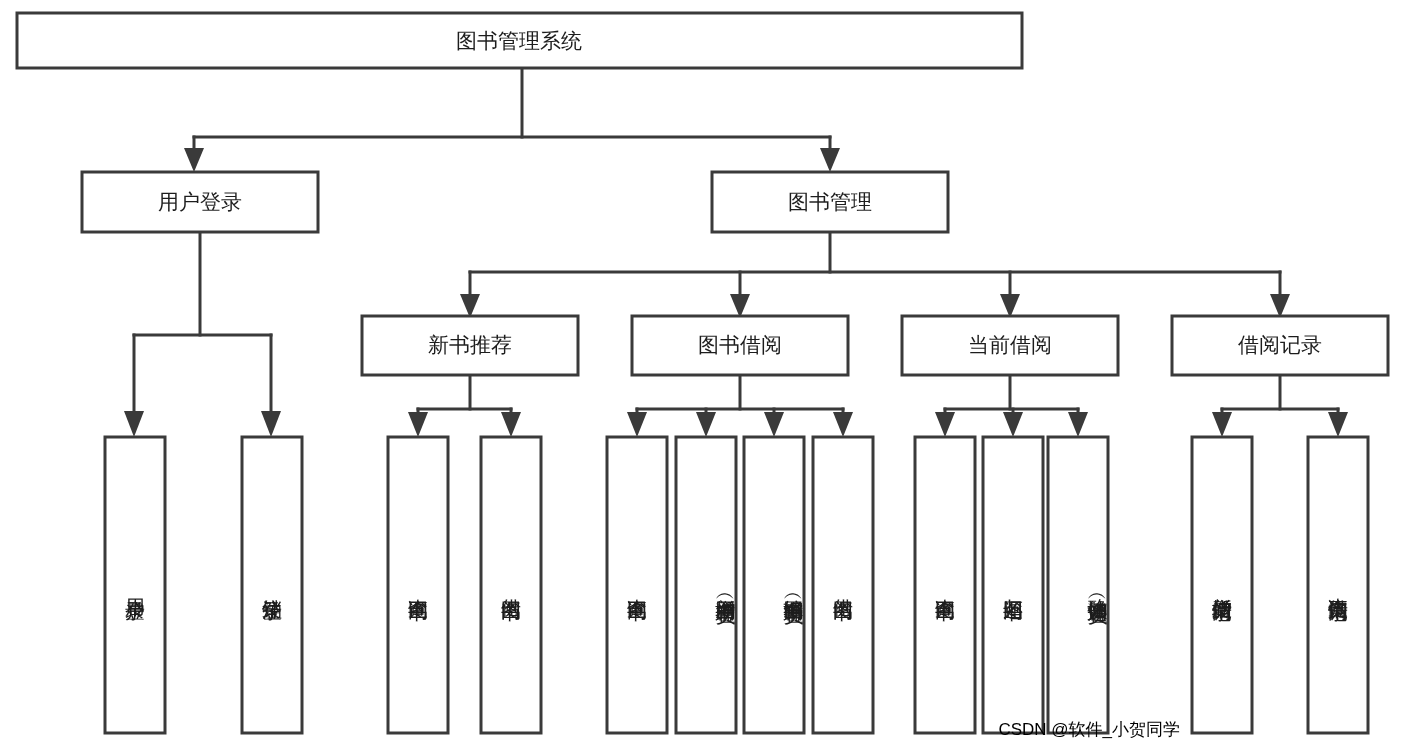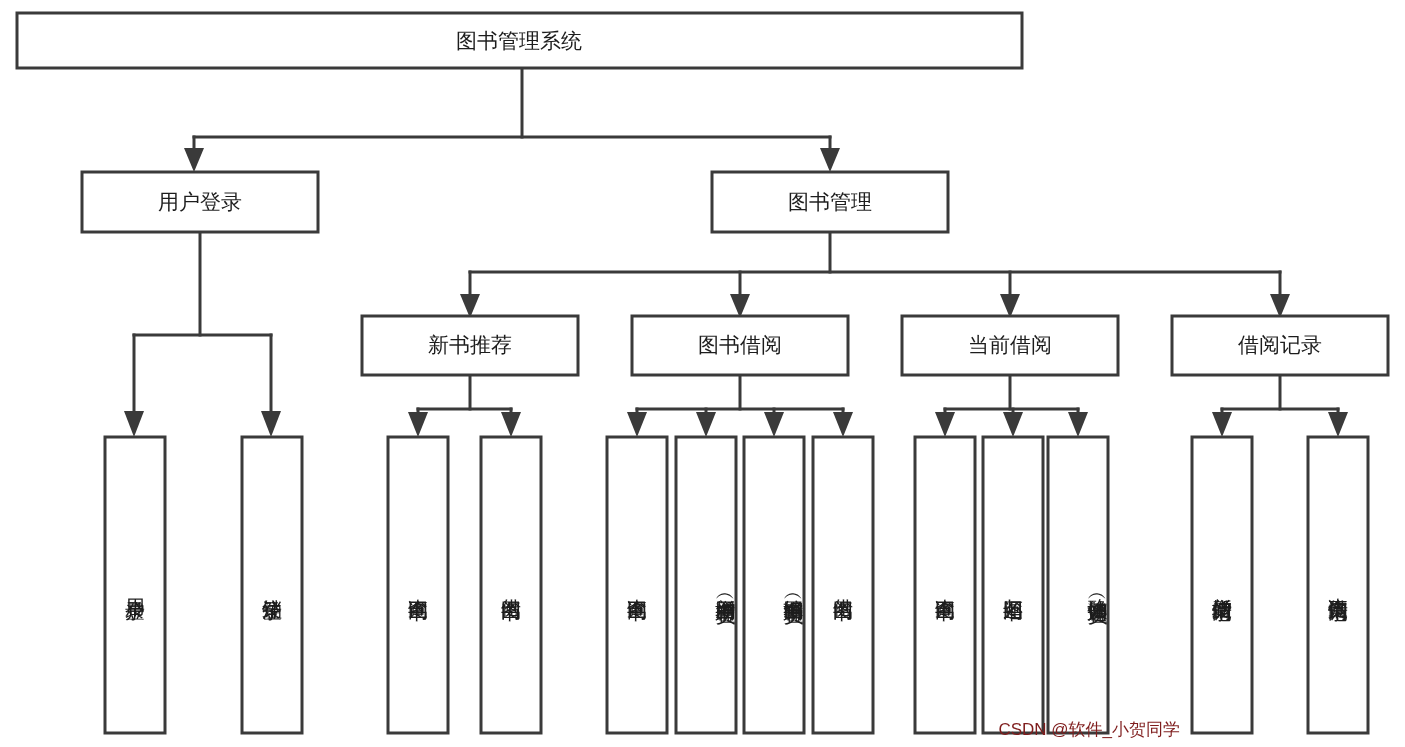--- a/index.html
+++ b/index.html
@@ -64,21 +64,21 @@
     white-space: nowrap;
     pointer-events: none;
     user-select: none;
   }
   .watermark {
     position: absolute;
     right: 14px;
     bottom: 6px;
     font-family: "Liberation Sans", "DejaVu Sans", sans-serif;
     font-size: 17px;
-    color: #7f1d1d;
+    color: #000000;
     white-space: nowrap;
     user-select: none;
   }
 </style>
 </head>
 <body>
 
 <div id="diagram-root">
 
   <svg id="flowchart" viewBox="0 0 1405 747">

